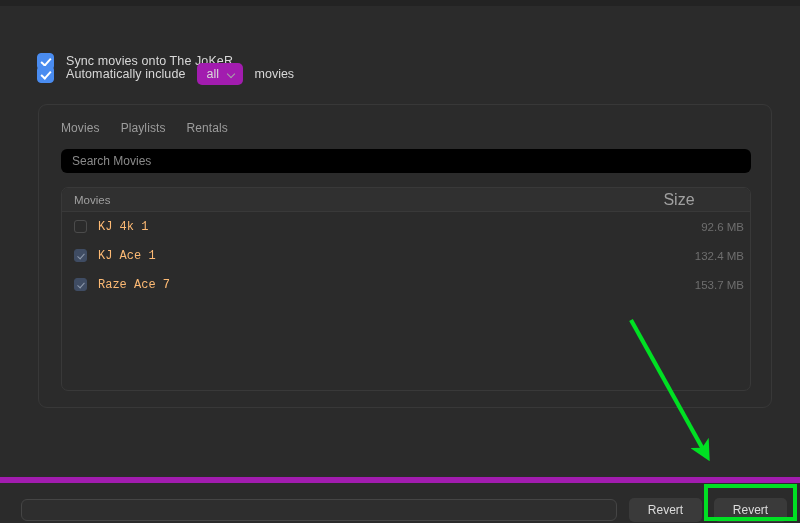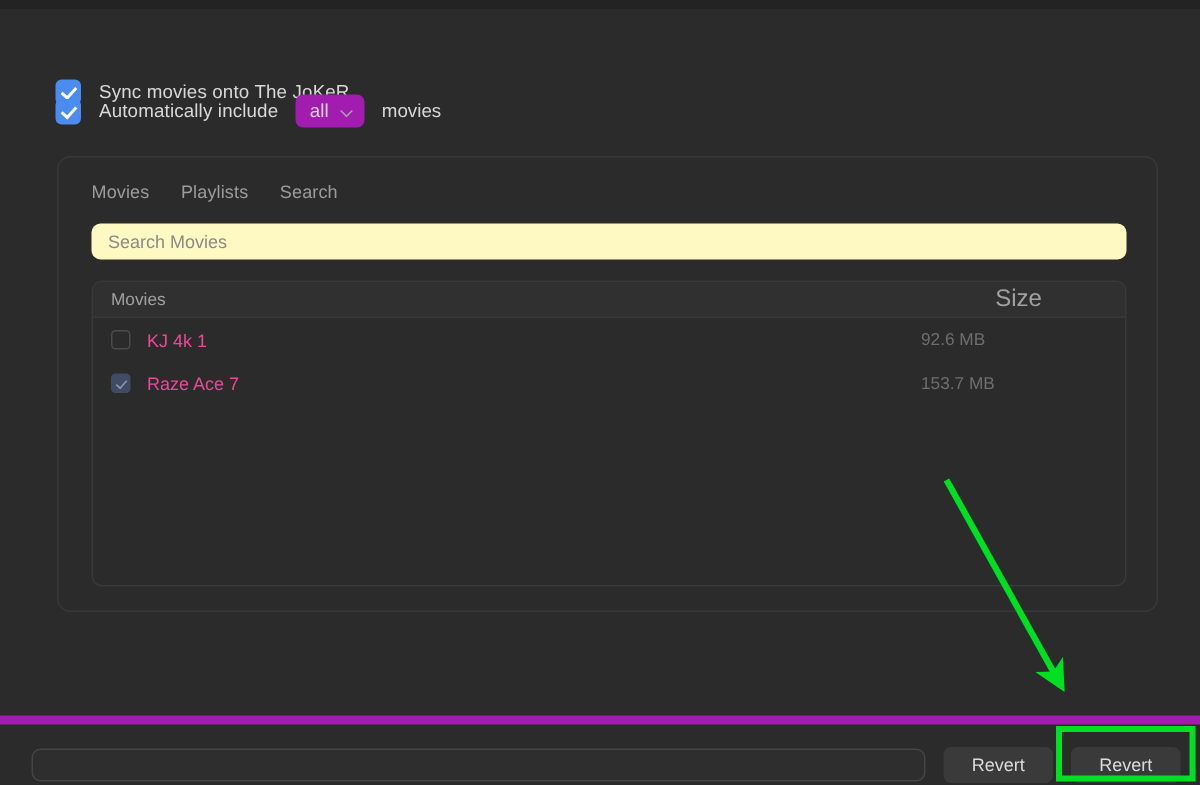--- a/index.html
+++ b/index.html
@@ -119,21 +119,21 @@
   .tab {
     font-size: 12px;
     color: #9c9c9c;
     letter-spacing: .1px;
   }
 
   .searchbox {
     position: absolute;
     left: 22px; top: 44px;
     width: 690px; height: 24px;
-    background: #fef9c3;
+    background: #000000;
     border-radius: 6px;
     box-sizing: border-box;
     display: flex;
     align-items: center;
     padding-left: 11px;
   }
   .searchbox .ph {
     font-size: 12px;
     color: #8a8a8a;
   }
@@ -200,26 +200,27 @@
     position: absolute;
     left: 4px; top: 1.5px;
     width: 3px; height: 6px;
     border: solid #8f9aac;
     border-width: 0 1.6px 1.6px 0;
     transform: rotate(42deg);
   }
   .row-title {
     margin-left: 11px;
     font-size: 12px;
-    color: #ec4899;
+    color: #fdba74;
     white-space: nowrap;
+    font-family: Liberation Mono, monospace;
   }
   .cell-size {
     flex: 0 0 130px;
-    text-align: left;
+    text-align: right;
     font-size: 11.5px;
     color: #6e6e6e;
     padding-right: 6px;
   }
 
   
   #bottombar {
     position: absolute;
     left: 0; top: 477px;
     width: 800px; height: 46px;
@@ -287,41 +288,48 @@
       <span class="chev"></span>
     </div>
     <span class="after-dd">movies</span>
   </div>
 
   <div id="panel">
 
     <div class="tabs">
       <div class="tab">Movies</div>
       <div class="tab">Playlists</div>
-      <div class="tab">Search</div>
+      <div class="tab">Rentals</div>
     </div>
 
     <div class="searchbox">
       <span class="ph">Search Movies</span>
     </div>
 
     <div id="listbox">
       <div class="list-head">
         <div class="col-name">Movies</div>
         <div class="col-size">Size</div>
       </div>
 
       <div class="row">
         <div class="cell-name">
           <span class="row-cbx off"></span>
           <span class="row-title">KJ 4k 1</span>
         </div>
         <div class="cell-size">92.6 MB</div>
       </div>
 
+      <div class="row">
+        <div class="cell-name">
+          <span class="row-cbx on"></span>
+          <span class="row-title">KJ Ace 1</span>
+        </div>
+        <div class="cell-size">132.4 MB</div>
+      </div>
 
       <div class="row">
         <div class="cell-name">
           <span class="row-cbx on"></span>
           <span class="row-title">Raze Ace 7</span>
         </div>
         <div class="cell-size">153.7 MB</div>
       </div>
 
 

